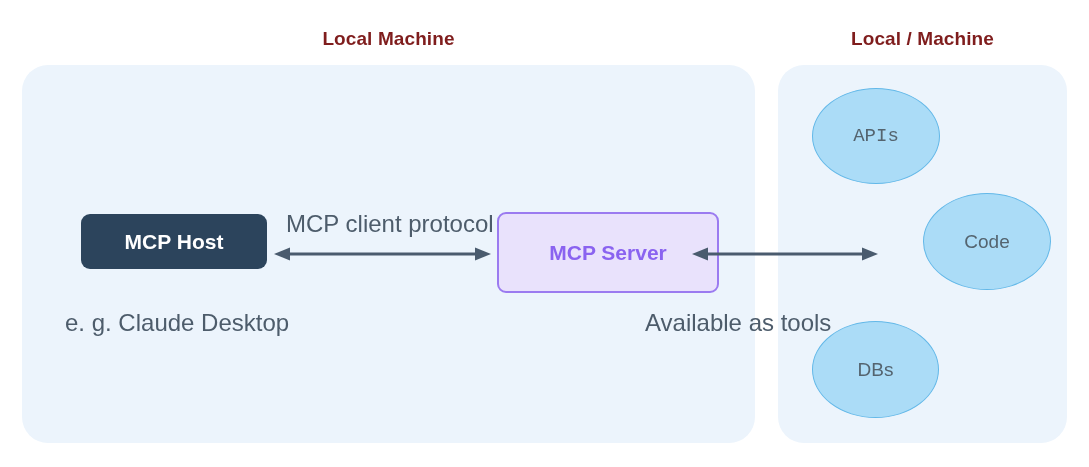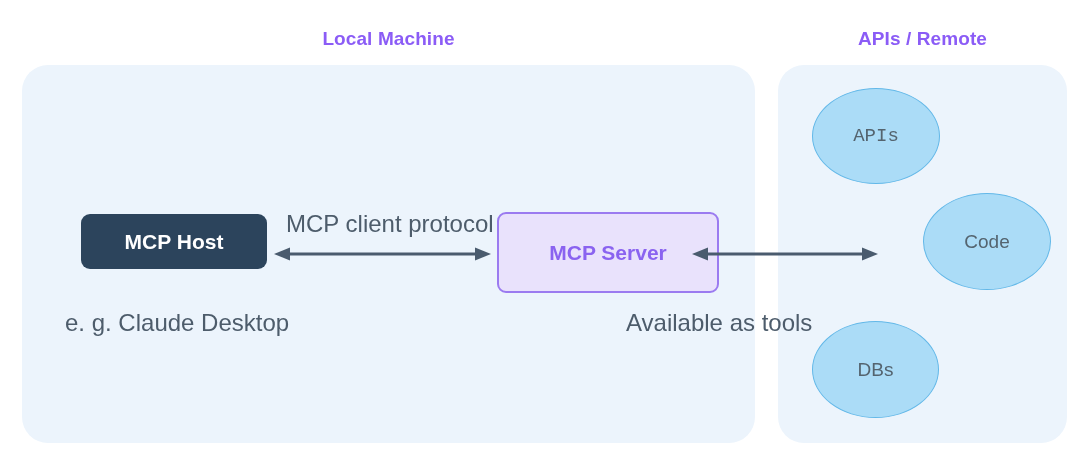--- a/index.html
+++ b/index.html
@@ -34,21 +34,21 @@
   #panel-remote {
     left: 778px;
     top: 65px;
     width: 289px;
     height: 378px;
   }
 
   
   .panel-heading {
     position: absolute;
-    color: #8b5cf6;
+    color: #7f1d1d;
     font-size: 19px;
     font-weight: bold;
     letter-spacing: 0.1px;
     white-space: nowrap;
     text-align: center;
   }
   #heading-local {
     left: 22px;
     top: 28px;
     width: 733px;
@@ -148,34 +148,34 @@
   }
   #caption-protocol {
     left: 286px;
     top: 210px;
   }
   #caption-example {
     left: 65px;
     top: 309px;
   }
   #caption-tools {
-    left: 626px;
+    left: 645px;
     top: 309px;
   }
 </style>
 </head>
 <body>
 
 <div id="canvas">
 
   <div class="panel" id="panel-local"></div>
   <div class="panel" id="panel-remote"></div>
 
   <div class="panel-heading" id="heading-local">Local Machine</div>
-  <div class="panel-heading" id="heading-remote">APIs / Remote</div>
+  <div class="panel-heading" id="heading-remote">Local / Machine</div>
 
   <div class="node-box" id="mcp-host">MCP Host</div>
 
   <div class="node-box" id="mcp-server">MCP Server</div>
 
   <div class="ellipse" id="ellipse-apis">APIs</div>
   <div class="ellipse" id="ellipse-code">Code</div>
   <div class="ellipse" id="ellipse-dbs">DBs</div>
 
   <svg class="arrow-svg" id="arrow-host-server" viewBox="0 0 217 20">

